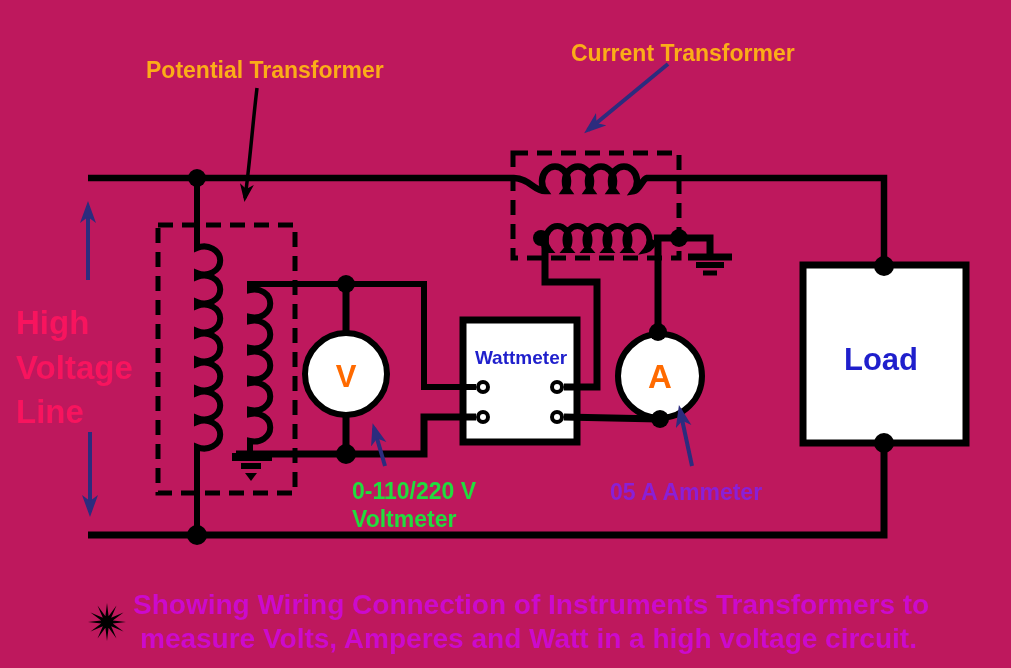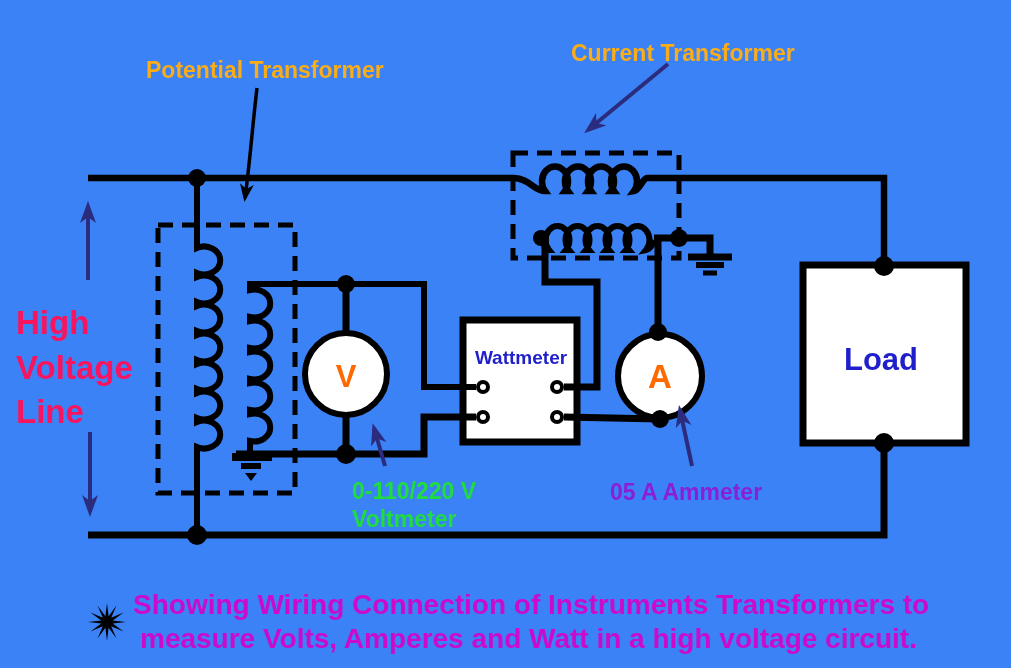--- a/index.html
+++ b/index.html
@@ -1,16 +1,16 @@
 <!DOCTYPE html>
 <html><head>
 <meta charset="utf-8">
 <style>
   html,body{margin:0;padding:0;background:#fff;}
-  .canvas{position:relative;width:1011px;height:668px;background:#3b82f6;overflow:hidden;}
+  .canvas{position:relative;width:1011px;height:668px;background:#be185d;overflow:hidden;}
   svg{display:block;}
   text{font-family:"Liberation Sans","DejaVu Sans",sans-serif;font-weight:bold;}
   .t-xlabel{font-size:23px;}
   .t-hv{font-size:33px;}
   .t-meterbox{font-size:19px;}
   .t-load{font-size:31px;}
   .t-sym{font-size:31px;}
   .t-sym-a{font-size:33px;}
   .t-note{font-size:23px;}
   .t-caption{font-size:28px;}

